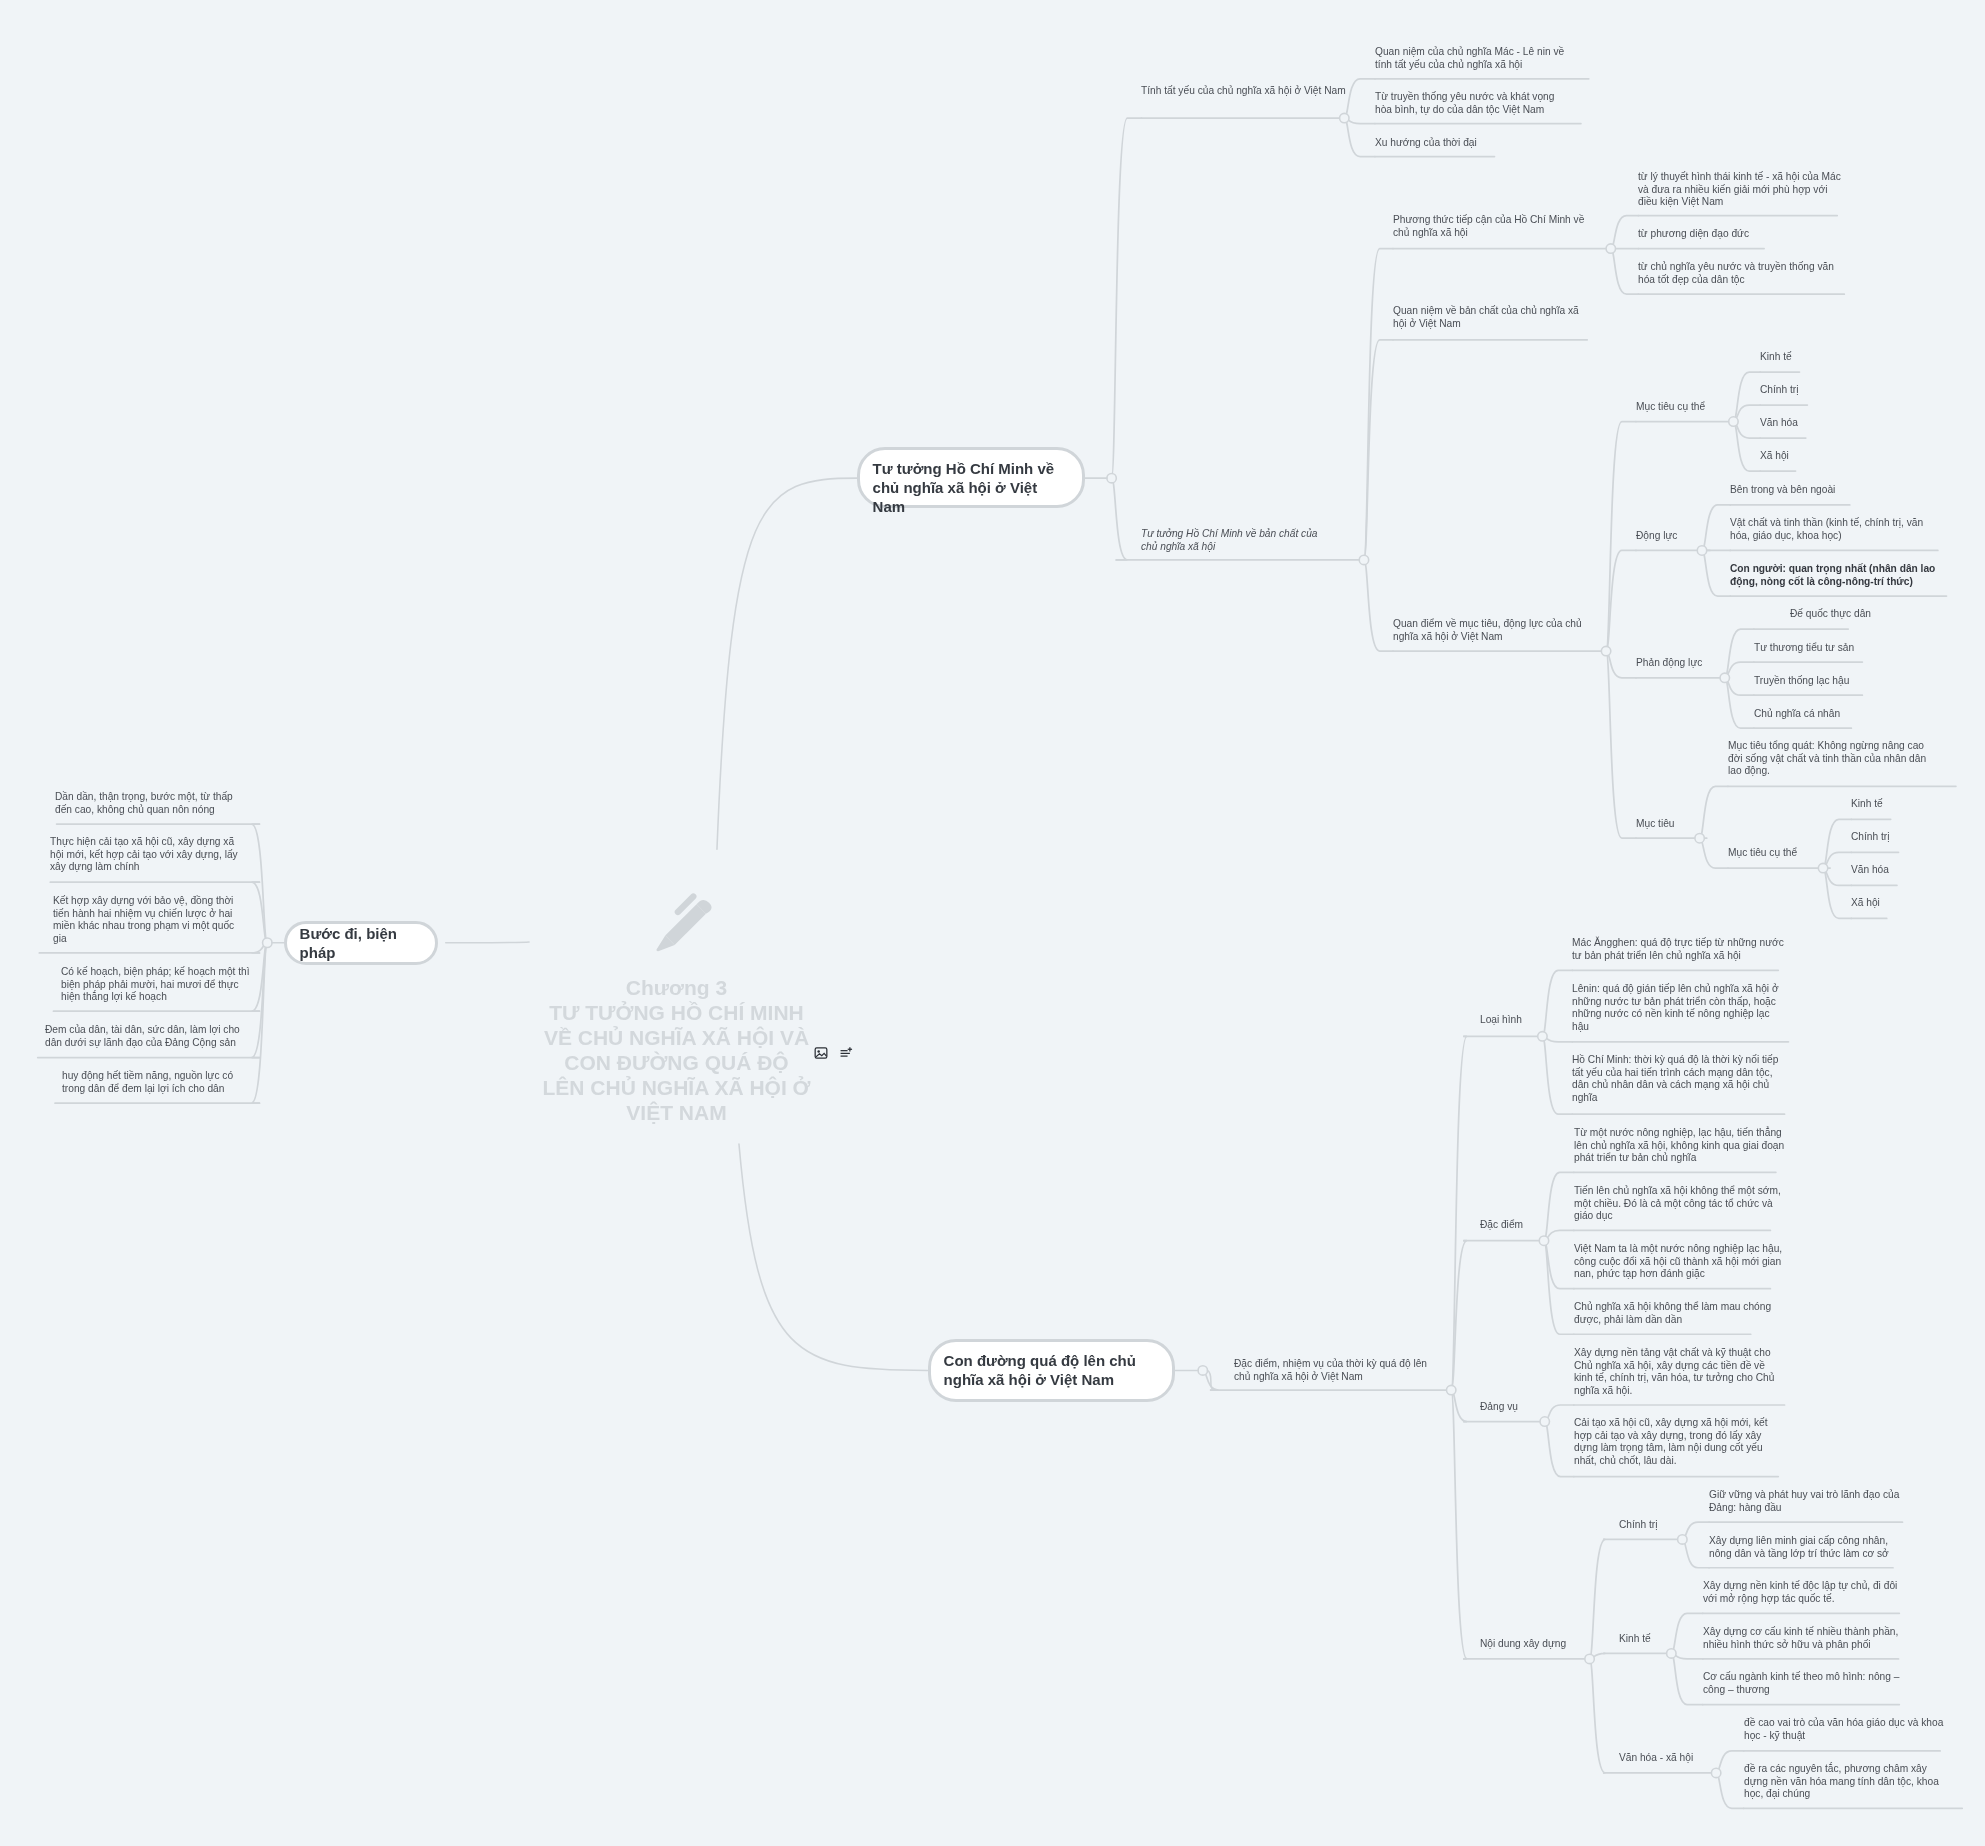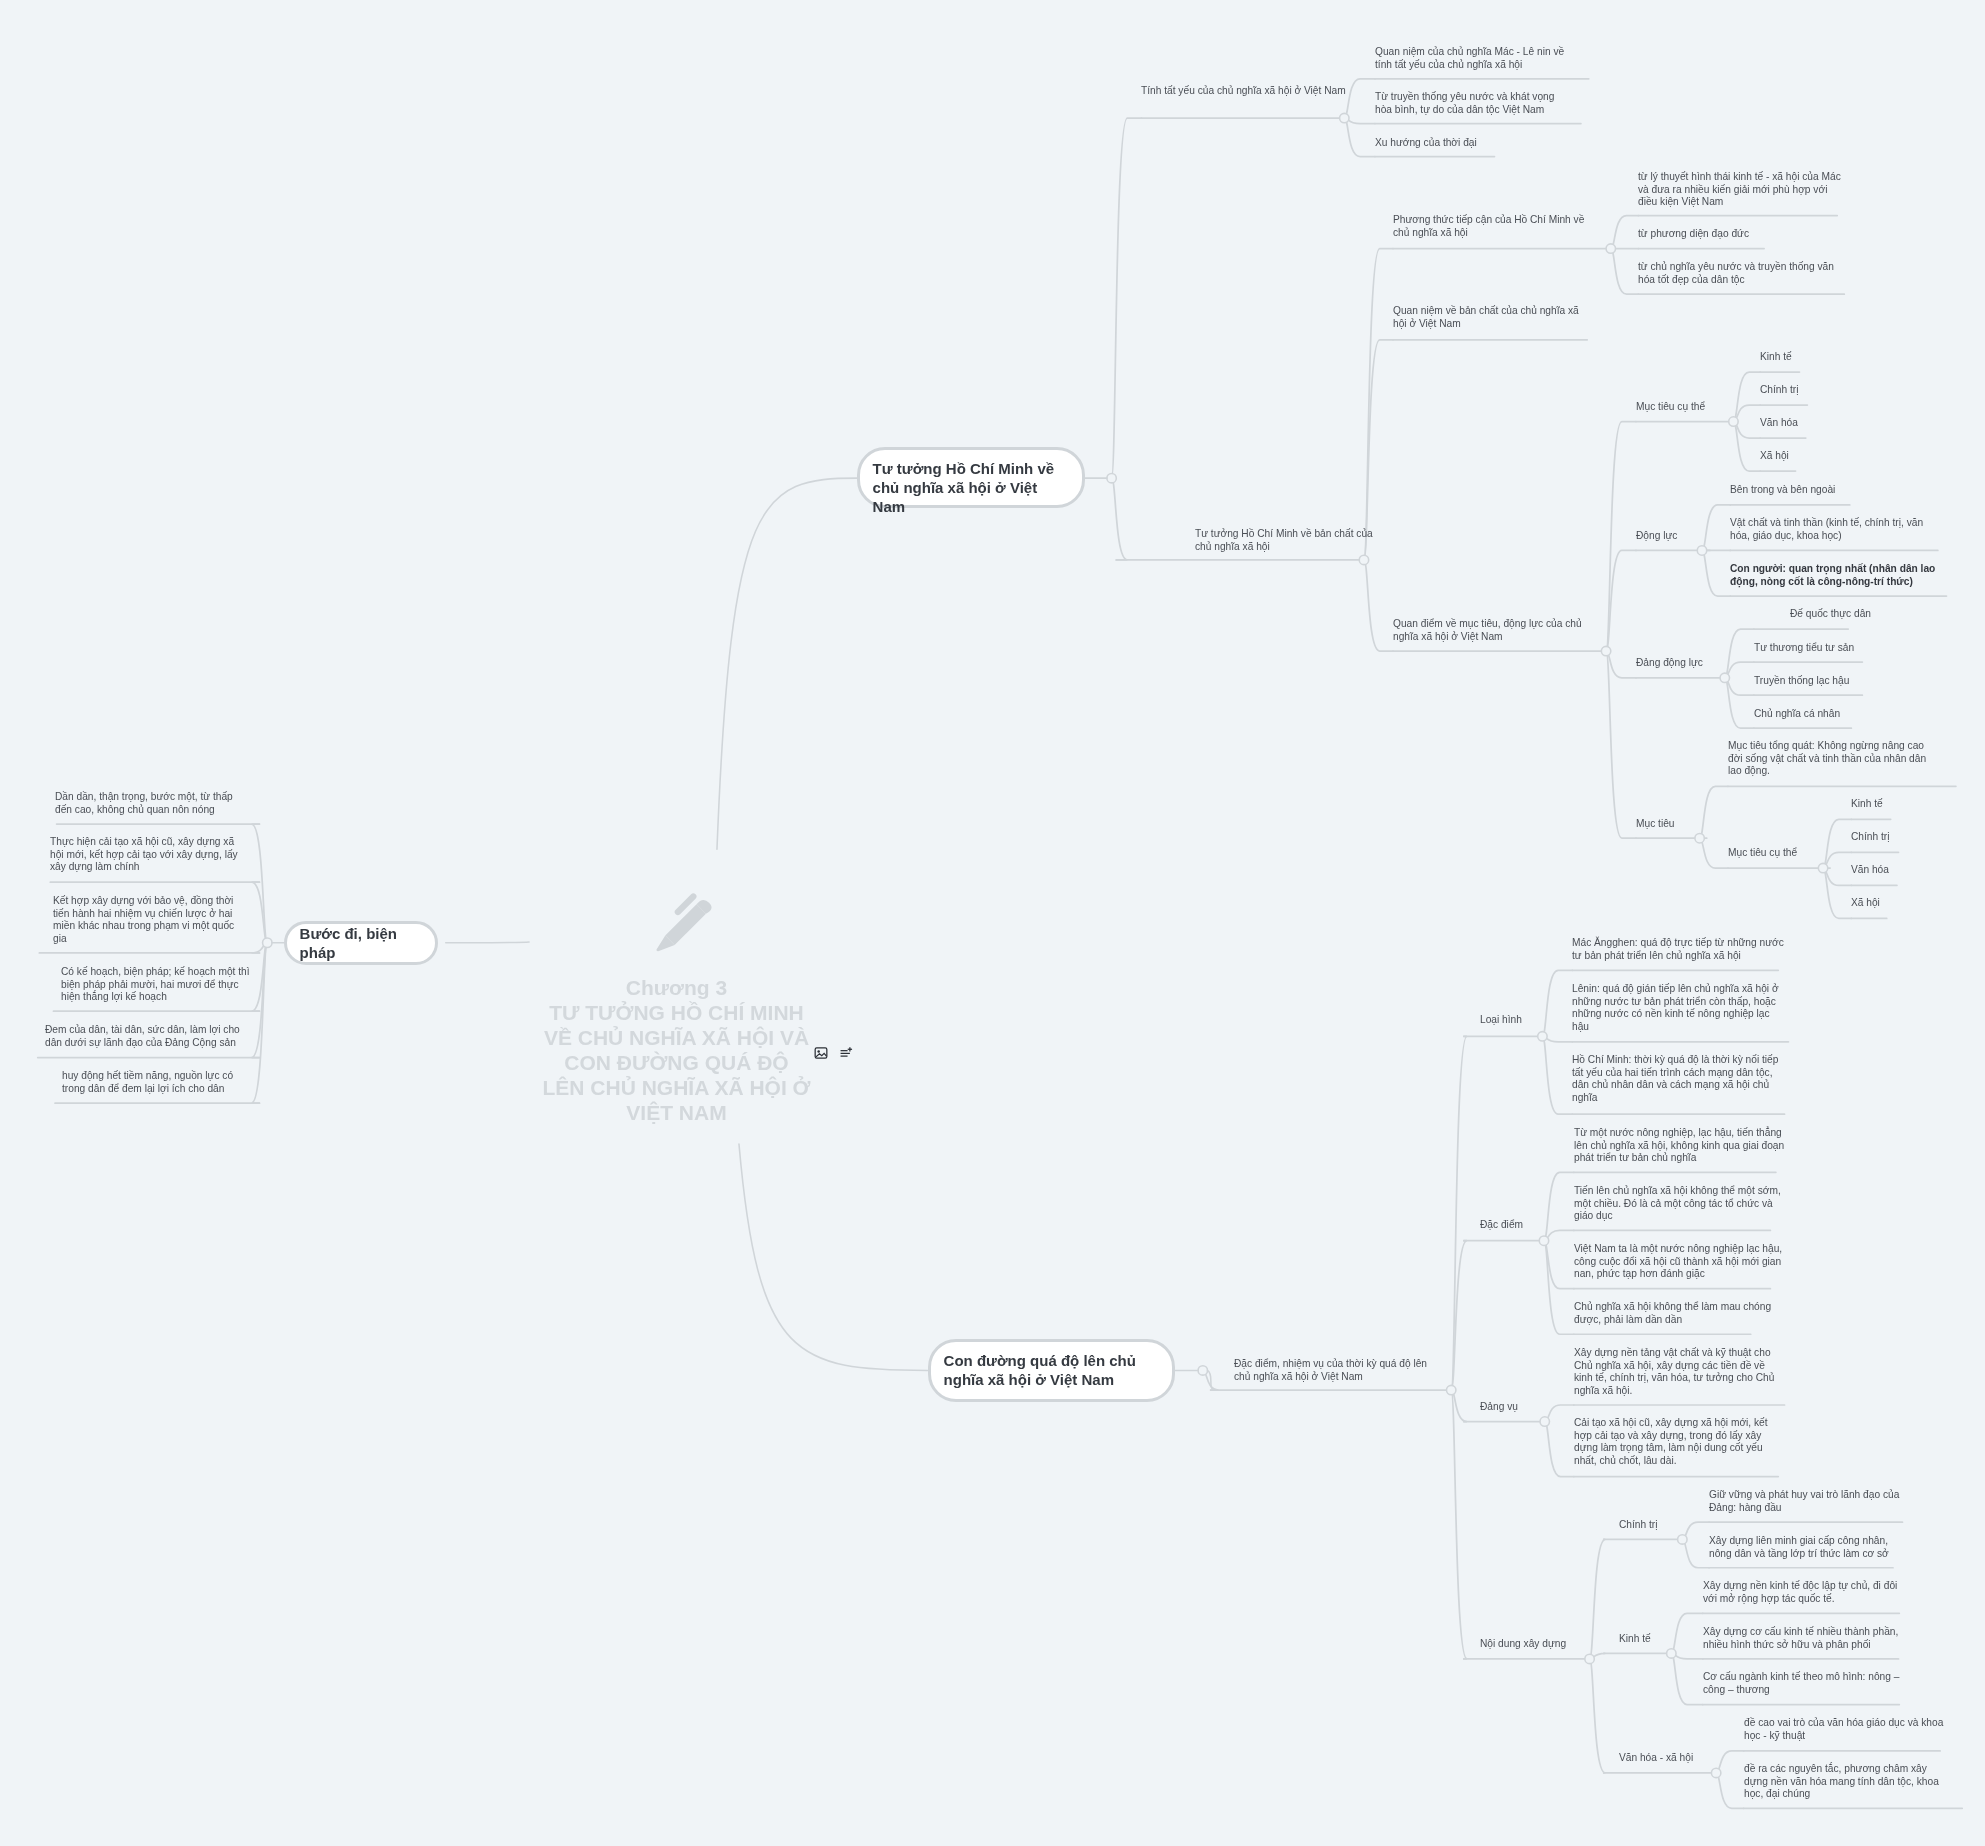--- a/index.html
+++ b/index.html
@@ -233,37 +233,37 @@
     </div>
     <div class="branch" style="left: 284px; top: 921px; width: 154px; height: 44px; display: flex; align-items: center;">
       <span>Bước đi, biện pháp</span>
     </div>
   </div>
 <div id="topics">
     <div class="topic" style="left: 1141px; top: 85px; width: 212px;">Tính tất yếu của chủ nghĩa xã hội ở Việt Nam</div>
     <div class="topic" style="left: 1375px; top: 46px; width: 204px;">Quan niệm của chủ nghĩa Mác - Lê nin về tính tất yếu của chủ nghĩa xã hội</div>
     <div class="topic" style="left: 1375px; top: 91px; width: 197px;">Từ truyền thống yêu nước và khát vọng hòa bình, tự do của dân tộc Việt Nam</div>
     <div class="topic" style="left: 1375px; top: 137px; width: 118px;">Xu hướng của thời đại</div>
-    <div class="topic" style="left: 1195px; top: 528px; width: 189px;">Tư tưởng Hồ Chí Minh về bản chất của chủ nghĩa xã hội</div>
+    <div class="topic" style="left: 1141px; top: 528px; width: 189px; font-style: italic;">Tư tưởng Hồ Chí Minh về bản chất của chủ nghĩa xã hội</div>
     <div class="topic" style="left: 1393px; top: 214px; width: 204px;">Phương thức tiếp cận của Hồ Chí Minh về chủ nghĩa xã hội</div>
     <div class="topic" style="left: 1638px; top: 171px; width: 204px;">từ lý thuyết hình thái kinh tế - xã hội của Mác và đưa ra nhiều kiến giải mới phù hợp với điều kiện Việt Nam</div>
     <div class="topic" style="left: 1638px; top: 228px; width: 157px;">từ phương diện đạo đức</div>
     <div class="topic" style="left: 1638px; top: 261px; width: 208px;">từ chủ nghĩa yêu nước và truyền thống văn hóa tốt đẹp của dân tộc</div>
     <div class="topic" style="left: 1393px; top: 305px; width: 200px;">Quan niệm về bản chất của chủ nghĩa xã hội ở Việt Nam</div>
     <div class="topic" style="left: 1393px; top: 618px; width: 200px;">Quan điểm về mục tiêu, động lực của chủ nghĩa xã hội ở Việt Nam</div>
     <div class="topic" style="left: 1636px; top: 401px; width: 94px;">Mục tiêu cụ thể</div>
     <div class="topic" style="left: 1760px; top: 351px; width: 63px;">Kinh tế</div>
     <div class="topic" style="left: 1760px; top: 384px; width: 63px;">Chính trị</div>
     <div class="topic" style="left: 1760px; top: 417px; width: 63px;">Văn hóa</div>
     <div class="topic" style="left: 1760px; top: 450px; width: 63px;">Xã hội</div>
     <div class="topic" style="left: 1636px; top: 530px; width: 79px;">Động lực</div>
     <div class="topic" style="left: 1730px; top: 484px; width: 157px;">Bên trong và bên ngoài</div>
     <div class="topic" style="left: 1730px; top: 517px; width: 204px;">Vật chất và tinh thần (kinh tế, chính trị, văn hóa, giáo dục, khoa học)</div>
     <div class="topic bold" style="left: 1730px; top: 563px; width: 216px;">Con người: quan trọng nhất (nhân dân lao động, nòng cốt là công-nông-trí thức)</div>
-    <div class="topic" style="left: 1636px; top: 657px; width: 86px;">Đảng động lực</div>
+    <div class="topic" style="left: 1636px; top: 657px; width: 86px;">Phản động lực</div>
     <div class="topic" style="left: 1754px; top: 608px; width: 118px; padding-left: 36px;">Đế quốc thực dân</div>
     <div class="topic" style="left: 1754px; top: 642px; width: 118px;">Tư thương tiểu tư sản</div>
     <div class="topic" style="left: 1754px; top: 675px; width: 118px;">Truyền thống lạc hậu</div>
     <div class="topic" style="left: 1754px; top: 708px; width: 118px;">Chủ nghĩa cá nhân</div>
     <div class="topic" style="left: 1636px; top: 818px; width: 63px;">Mục tiêu</div>
     <div class="topic" style="left: 1728px; top: 740px; width: 212px;">Mục tiêu tổng quát: Không ngừng nâng cao đời sống vật chất và tinh thần của nhân dân lao động.</div>
     <div class="topic" style="left: 1728px; top: 847px; width: 94px;">Mục tiêu cụ thể</div>
     <div class="topic" style="left: 1851px; top: 798px; width: 63px;">Kinh tế</div>
     <div class="topic" style="left: 1851px; top: 831px; width: 63px;">Chính trị</div>
     <div class="topic" style="left: 1851px; top: 864px; width: 63px;">Văn hóa</div>

